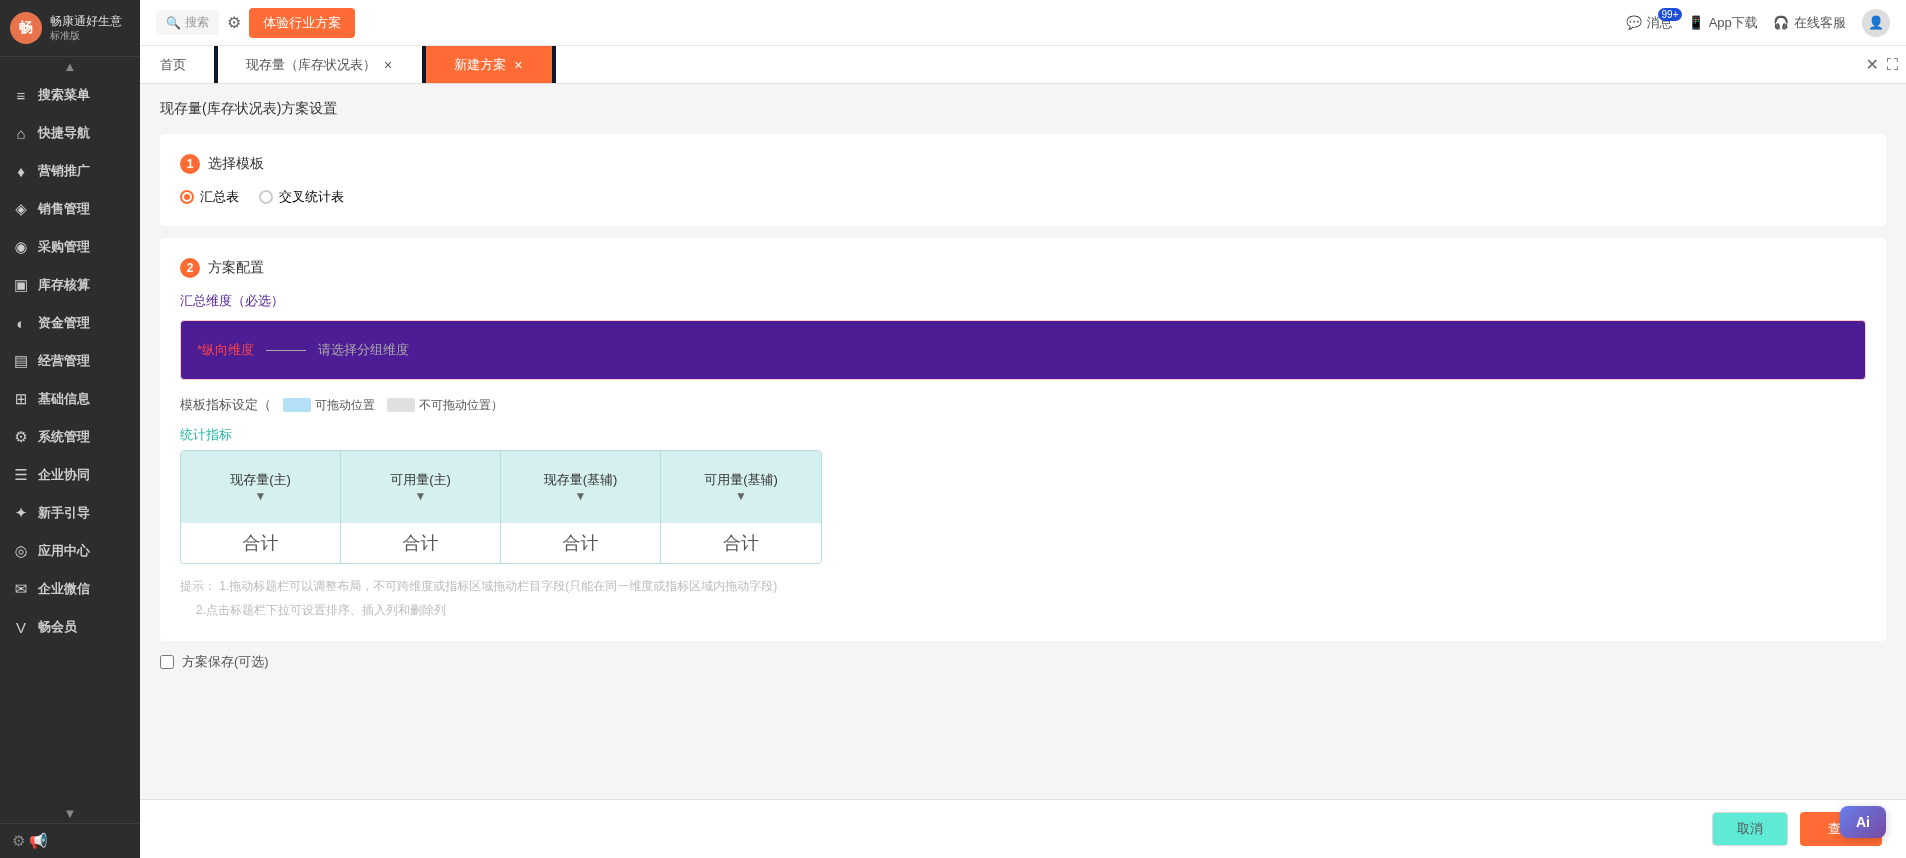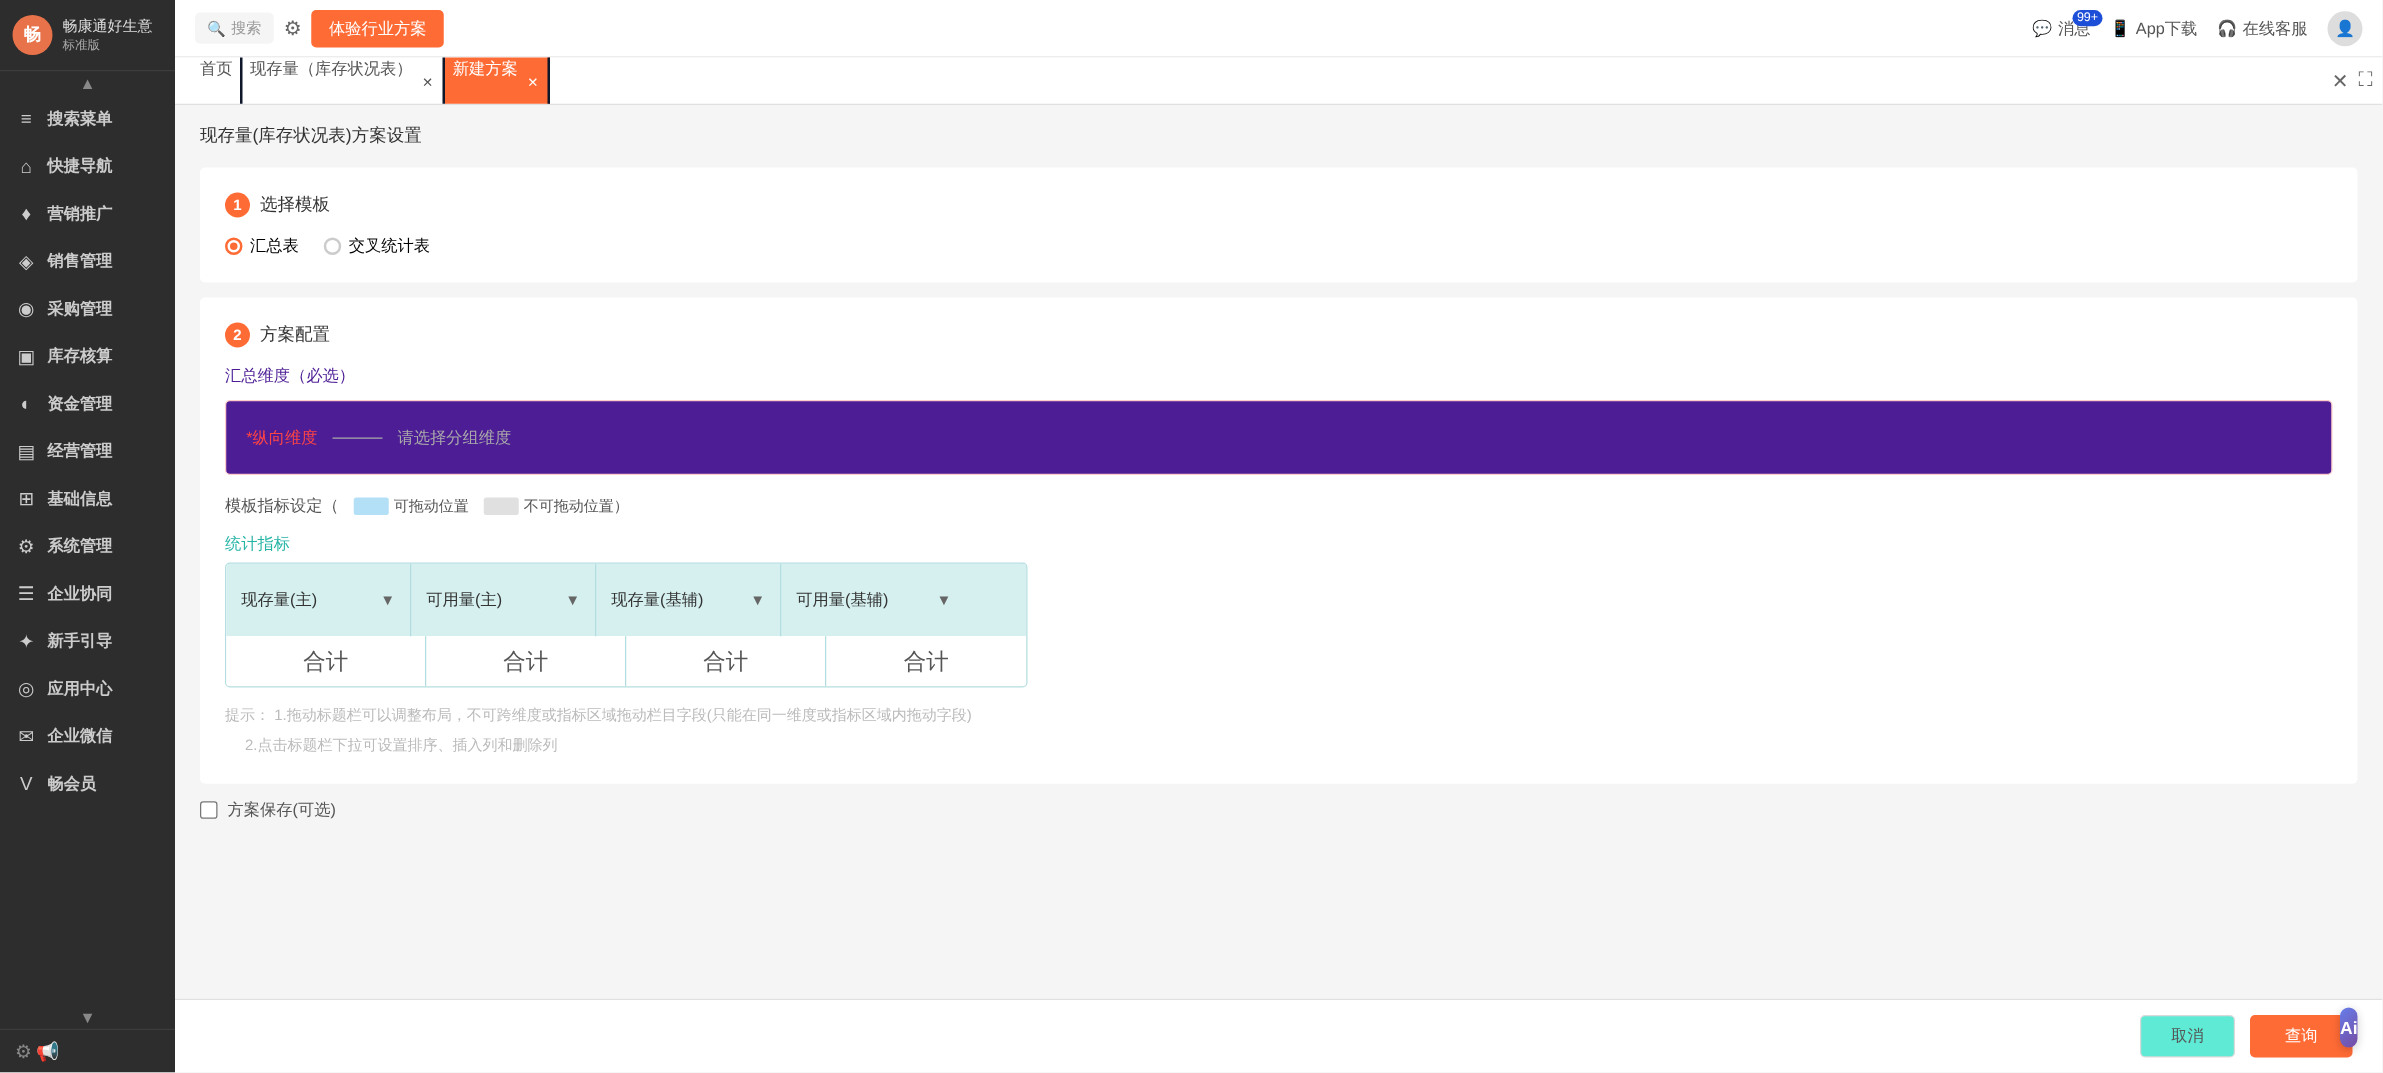--- a/index.html
+++ b/index.html
@@ -88,23 +88,23 @@
     .tabs-bar {
       background: #fff;
       border-bottom: 1px solid #e0e0e0;
       display: flex;
       align-items: stretch;
       padding: 0 0 0 0;
       height: 38px;
       flex-shrink: 0;
     }
     .tab {
-      display: flex; gap: 6px;
-      padding: 0 6px; cursor: pointer; font-size: 13px;
-      border-right: 2px solid #0f172a; color: #555;
+      display: flex; align-items: center; gap: 6px;
+      padding: 0 28px; cursor: pointer; font-size: 13px;
+      border-right: 4px solid #0f172a; color: #555;
       white-space: nowrap;
     }
     .tab:first-child { padding-left: 20px; }
     .tab.new-tab { background: #ff6b35; color: white; }
     .tab-close { background: none; border: none; cursor: pointer; color: inherit; font-size: 14px; padding: 0 2px; }
     .tabs-actions { margin-left: auto; display: flex; align-items: center; padding: 0 8px; gap: 8px; }
     .tabs-action-btn { background: none; border: none; cursor: pointer; color: #666; font-size: 16px; }
 
     
     .content {
@@ -173,24 +173,24 @@
       width: 28px; height: 14px; background: #e0e0e0; border-radius: 2px;
     }
 
     
     .stats-section { margin-bottom: 12px; }
     .stats-title { font-size: 13px; color: #26b5a5; margin-bottom: 6px; font-weight: 500; }
     .stats-table { border: 1px solid #b3dde0; border-radius: 4px; overflow: hidden; width: fit-content; }
     .stats-table-header { display: flex; background: #d6f0f0; }
     .stats-table-body { display: flex; background: #fff; }
     .stats-col {
-      width: 148px; padding: 20px 12px;
+      width: 160px; padding: 20px 12px;
       border-right: 1px solid #b3dde0;
       display: flex; align-items: center; justify-content: space-between;
-      font-size: 13px; color: #333;
+      font-size: 13px; color: #333; flex-direction: column;
     }
     .stats-col:last-child { border-right: none; }
     .stats-col-body {
       width: 160px; padding: 8px 12px;
       border-right: 1px solid #b3dde0;
       text-align: center;
       font-size: 18px; color: #555;
     }
     .stats-col-body:last-child { border-right: none; }
     .col-dropdown { cursor: pointer; color: #666; font-size: 12px; }
@@ -220,21 +220,21 @@
     .btn-query {
       background: #ff6b35; border: none; color: white;
       padding: 7px 28px; border-radius: 4px; cursor: pointer; font-size: 13px;
     }
 
     
     .ai-btn {
       position: fixed; bottom: 20px; right: 20px;
       background: linear-gradient(135deg, #667eea, #764ba2);
       color: white; border: none; border-radius: 8px;
-      padding: 8px 0; cursor: pointer; font-size: 14px; font-weight: bold;
+      padding: 8px 16px; cursor: pointer; font-size: 14px; font-weight: bold;
       box-shadow: 0 2px 8px rgba(0,0,0,0.2);
     }
   </style>
 </head>
 <body>
 
 <div class="sidebar">
   <div class="sidebar-logo">
     <div class="sidebar-logo-icon">畅</div>
     <div>

